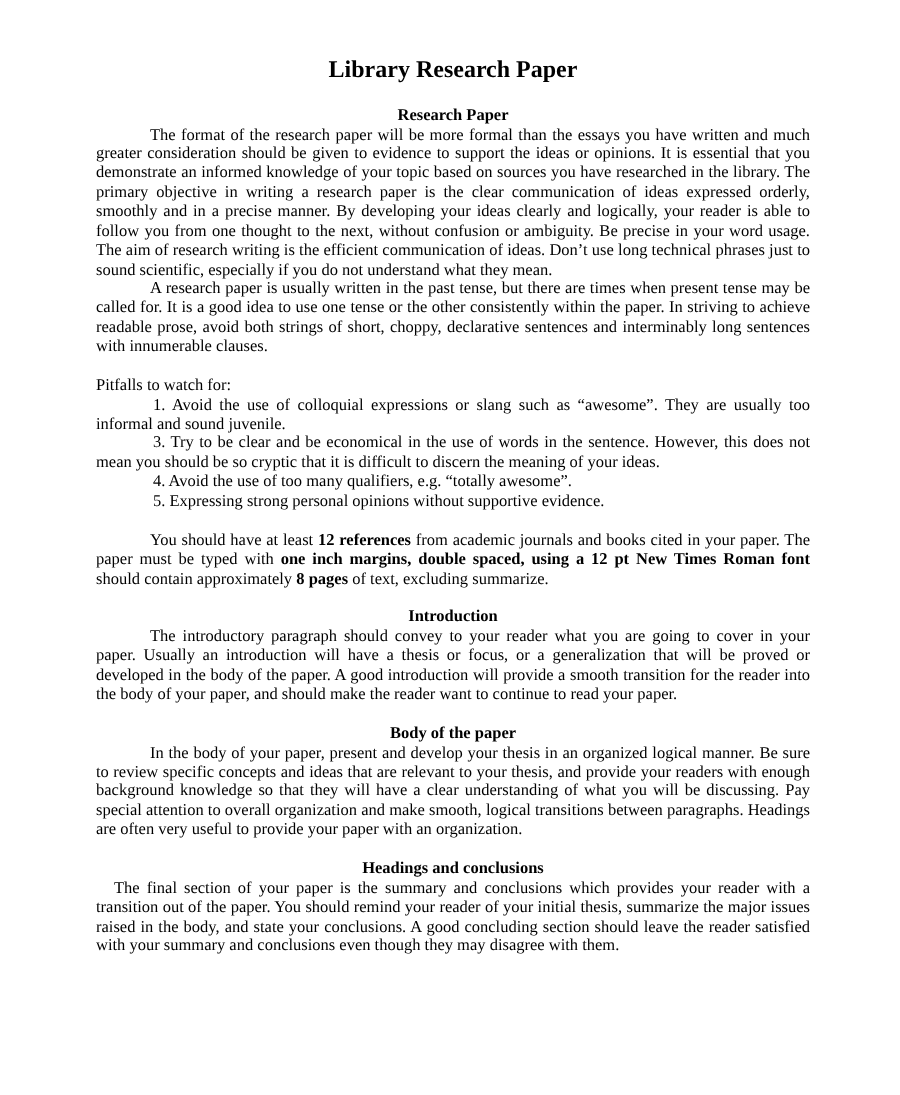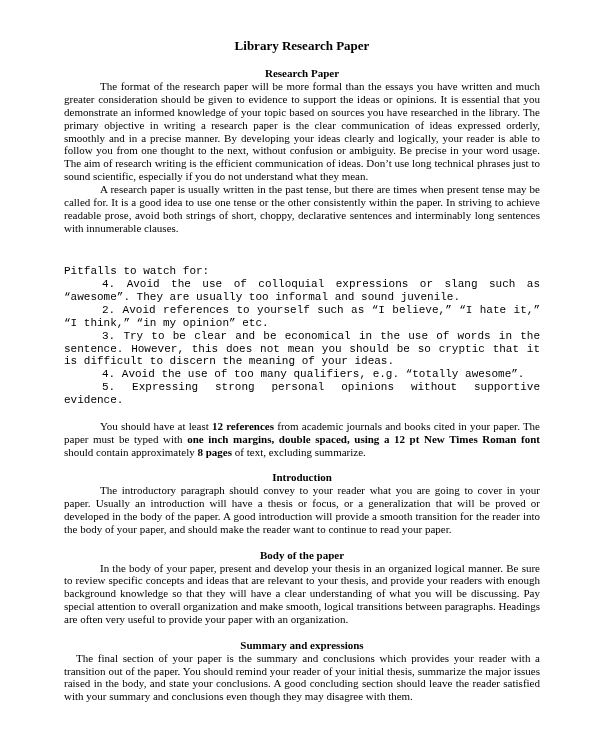--- a/index.html
+++ b/index.html
@@ -15,21 +15,21 @@
     padding: 38px 60px 30px 64px;
     font-family: "Liberation Serif", "DejaVu Serif", serif;
     font-size: 11px;
     line-height: 1.17;
     color: #000000;
     overflow: hidden;
   }
   .doc-title {
     text-align: center;
     font-weight: bold;
-    font-size: 13px;
+    font-size: 16px;
     margin: 0 0 14px 0;
   }
   .section {
     margin-top: 13px;
   }
   .section:first-of-type {
     margin-top: 0;
   }
   h2.sec-heading {
     font-size: 11px;
@@ -44,22 +44,21 @@
     padding: 0;
     text-align: justify;
   }
   .ti {
     text-indent: 36px;
   }
   .ti-sm {
     text-indent: 12px;
   }
   .pitfalls-block {
-    margin-top: 31px;
-    font-family: Liberation Mono, monospace;
+    margin-top: 13px;
   }
   .pitfall-item {
     text-indent: 38px;
     text-align: justify;
   }
   strong {
     font-weight: bold;
   }
 </style>
 </head>
@@ -70,39 +69,38 @@
   <div class="doc-title">Library Research Paper</div>
 
   <div class="section">
     <h2 class="sec-heading">Research Paper</h2>
     <p class="ti">The format of the research paper will be more formal than the essays you have written and much greater consideration should be given to evidence to support the ideas or opinions.  It is essential that you demonstrate an informed knowledge of your topic based on sources you have researched in the library. The primary objective in writing a research paper is the clear communication of ideas expressed orderly, smoothly and in a precise manner.  By developing your ideas clearly and logically, your reader is able to follow you from one thought to the next, without confusion or ambiguity.  Be precise in your word usage. The aim of research writing is the efficient communication of ideas.  Don’t use long technical phrases just to sound scientific, especially if you do not understand what they mean.</p>
     <p class="ti">A research paper is usually written in the past tense, but there are times when present tense may be called for.  It is a good idea to use one tense or the other consistently within the paper.  In striving to achieve readable prose, avoid both strings of short, choppy, declarative sentences and interminably long sentences with innumerable clauses.</p>
   </div>
 
   <div class="pitfalls-block">
     <p>Pitfalls to watch for:</p>
-    <p class="pitfall-item">4. Avoid the use of colloquial expressions or slang such as “awesome”.  They are usually too informal and sound juvenile.</p>
-    <p class="pitfall-item">2. Avoid references to yourself such as “I believe,” “I hate it,” “I think,” “in my opinion” etc.</p>
+    <p class="pitfall-item">1. Avoid the use of colloquial expressions or slang such as “awesome”.  They are usually too informal and sound juvenile.</p>
     <p class="pitfall-item">3. Try to be clear and be economical in the use of words in the sentence. However, this does not mean you should be so cryptic that it is difficult to discern the meaning of your ideas.</p>
     <p class="pitfall-item">4. Avoid the use of too many qualifiers, e.g. “totally awesome”.</p>
     <p class="pitfall-item">5. Expressing strong personal opinions without supportive evidence.</p>
   </div>
 
   <div class="section">
     <p class="ti"><span>You should have at least </span><strong>12 references</strong><span> from academic journals and books cited in your paper. The paper must be typed with </span><strong>one inch margins, double spaced, using a 12 pt New Times Roman font</strong><span> should contain approximately </span><strong>8 pages</strong><span> of text, excluding summarize.</span></p>
   </div>
 
   <div class="section">
     <h2 class="sec-heading">Introduction</h2>
     <p class="ti">The introductory paragraph should convey to your reader what you are going to cover in your paper. Usually an introduction will have a thesis or focus, or a generalization that will be proved or developed in the body of the paper.  A good introduction will provide a smooth transition for the reader into the body of your paper, and should make the reader want to continue to read your paper.</p>
   </div>
 
   <div class="section">
     <h2 class="sec-heading">Body of the paper</h2>
     <p class="ti">In the body of your paper, present and develop your thesis in an organized logical manner. Be sure to review specific concepts and ideas that are relevant to your thesis, and provide your readers with enough background knowledge so that they will have a clear understanding of what you will be discussing. Pay special attention to overall organization and make smooth, logical transitions between paragraphs.  Headings are often very useful to provide your paper with an organization.</p>
   </div>
 
   <div class="section">
-    <h2 class="sec-heading">Summary and expressions</h2>
+    <h2 class="sec-heading">Headings and conclusions</h2>
     <p class="ti-sm">The final section of your paper is the summary and conclusions which provides your reader with a transition out of the paper. You should remind your reader of your initial thesis, summarize the major issues raised in the body, and state your conclusions. A good concluding section should leave the reader satisfied with your summary and conclusions even though they may disagree with them.</p>
   </div>
 
 </div>
 
 </body></html>

